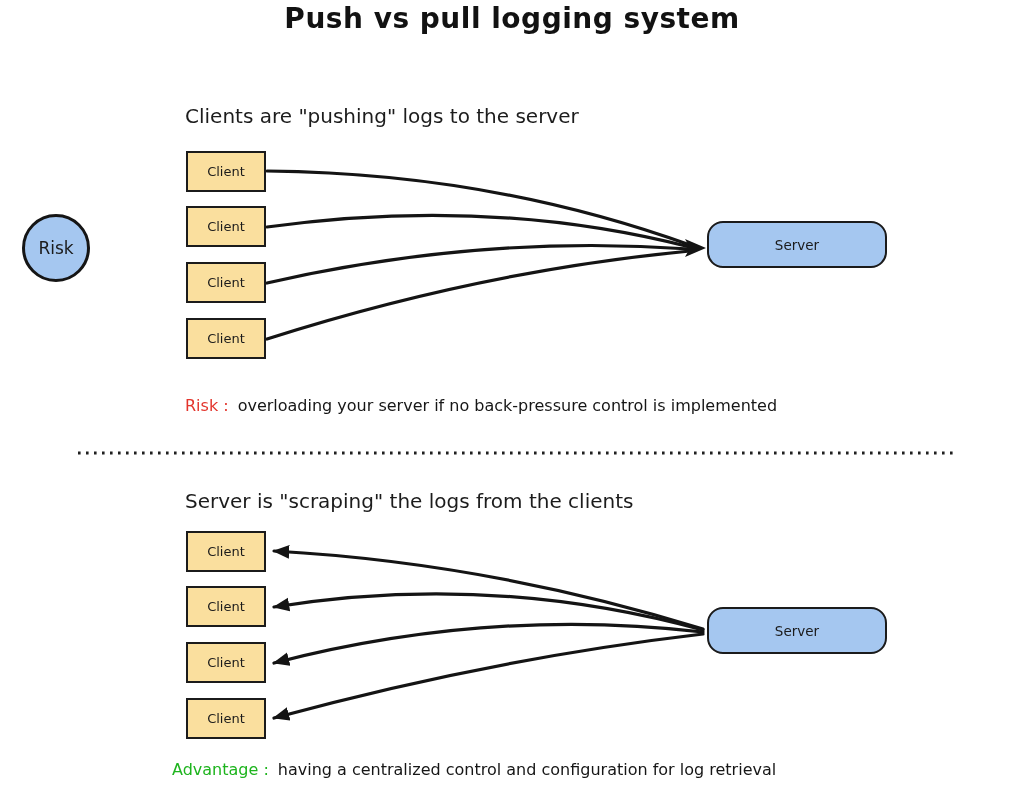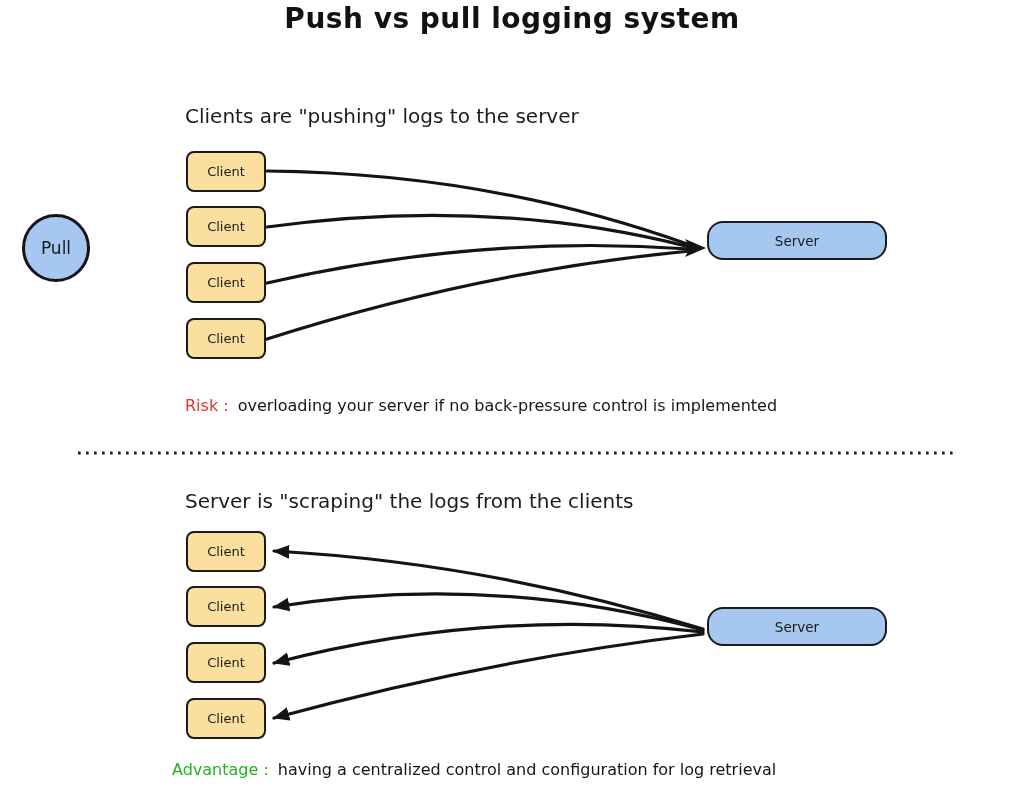--- a/index.html
+++ b/index.html
@@ -14,22 +14,22 @@
   .stage{position:relative;width:1024px;height:787px;background:#ffffff;overflow:hidden;}
   .title{
     position:absolute;left:0;top:2px;width:1024px;text-align:center;
     font-size:28px;font-weight:600;letter-spacing:.5px;color:#121212;
   }
   .heading{position:absolute;font-size:20px;color:#1c1c1c;white-space:nowrap;}
   .node{
     position:absolute;display:flex;align-items:center;justify-content:center;
     border:2.5px solid #1b1b1b;box-sizing:border-box;background:var(--box-yellow);
   }
-  .client{width:80px;height:41px;border-radius:8px;font-size:13px;}
-  .server{width:180px;height:39px;border-radius:16px;background:var(--box-blue);font-size:13.5px;}
+  .client{width:80px;height:41px;border-radius:0;font-size:13px;}
+  .server{width:180px;height:47px;border-radius:16px;background:var(--box-blue);font-size:13.5px;}
   .badge{
     position:absolute;width:68px;height:68px;border-radius:50%;
     border:3px solid #151515;box-sizing:border-box;background:var(--box-blue);
     display:flex;align-items:center;justify-content:center;font-size:17px;
   }
   .note{position:absolute;font-size:16px;white-space:nowrap;color:#161616;}
   .note .lbl{margin-right:9px;}
   .note-risk .lbl{color:var(--risk-red);}
   .note-adv .lbl{color:var(--advantage-green);}
   svg.wires{position:absolute;left:0;top:0;width:1024px;height:787px;}
@@ -62,21 +62,21 @@
       <path d="M 703 629 Q 490 563 274 551" marker-end="url(#ah)"></path>
       <path d="M 703 630 Q 490 572 274 607" marker-end="url(#ah)"></path>
       <path d="M 703 632 Q 490 607 274 663" marker-end="url(#ah)"></path>
       <path d="M 703 634 Q 490 659 274 718" marker-end="url(#ah)"></path>
     </g>
   </svg>
 
   <div class="heading" style="left:185px;top:104px;">Clients are "pushing" logs to the server</div>
 
   <div class="badge" style="left:22px;top:214px;">
-    <span>Pull</span>
+    <span>Risk</span>
   </div>
 
   <div class="node client" style="left:186px;top:151px;">
     <span>Client</span>
   </div>
   <div class="node client" style="left:186px;top:206px;">
     <span>Client</span>
   </div>
   <div class="node client" style="left:186px;top:262px;">
     <span>Client</span>

